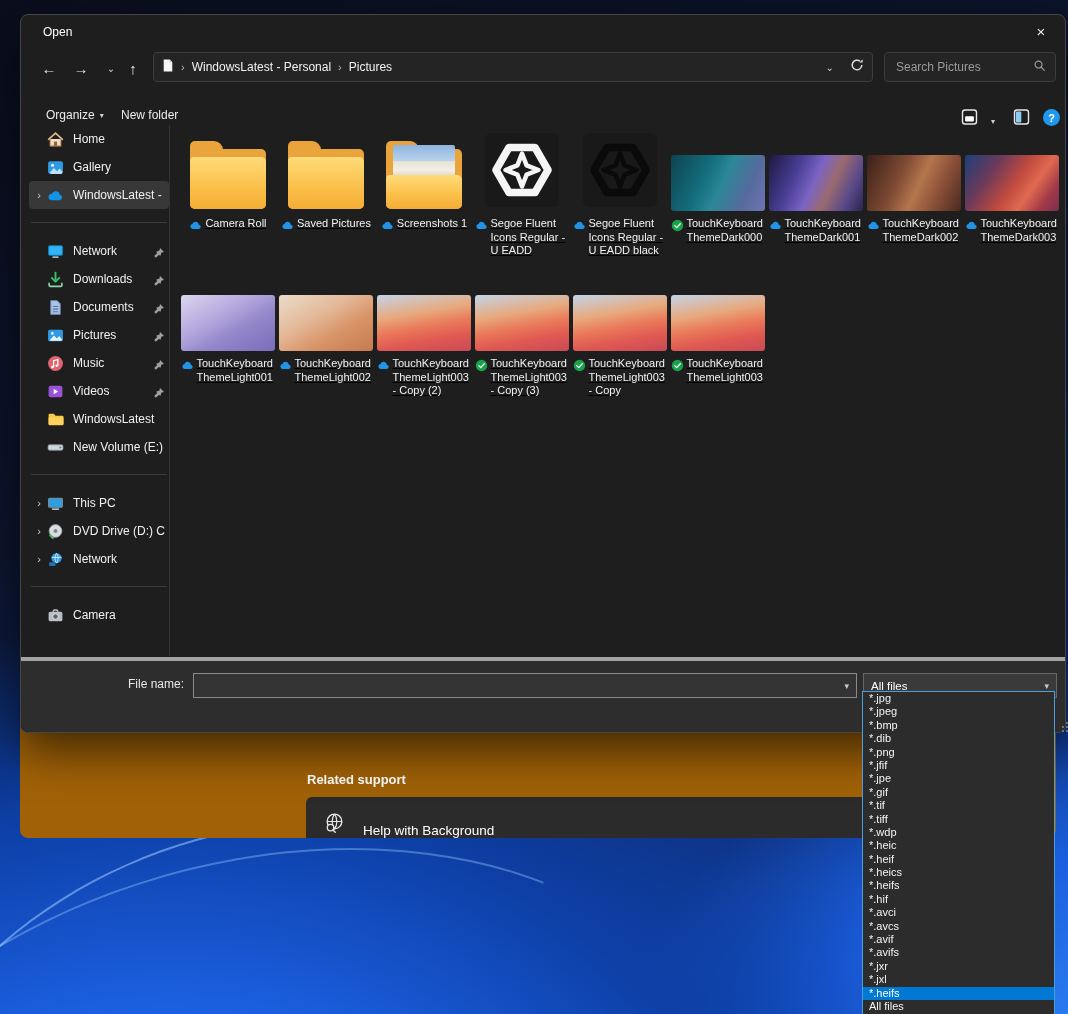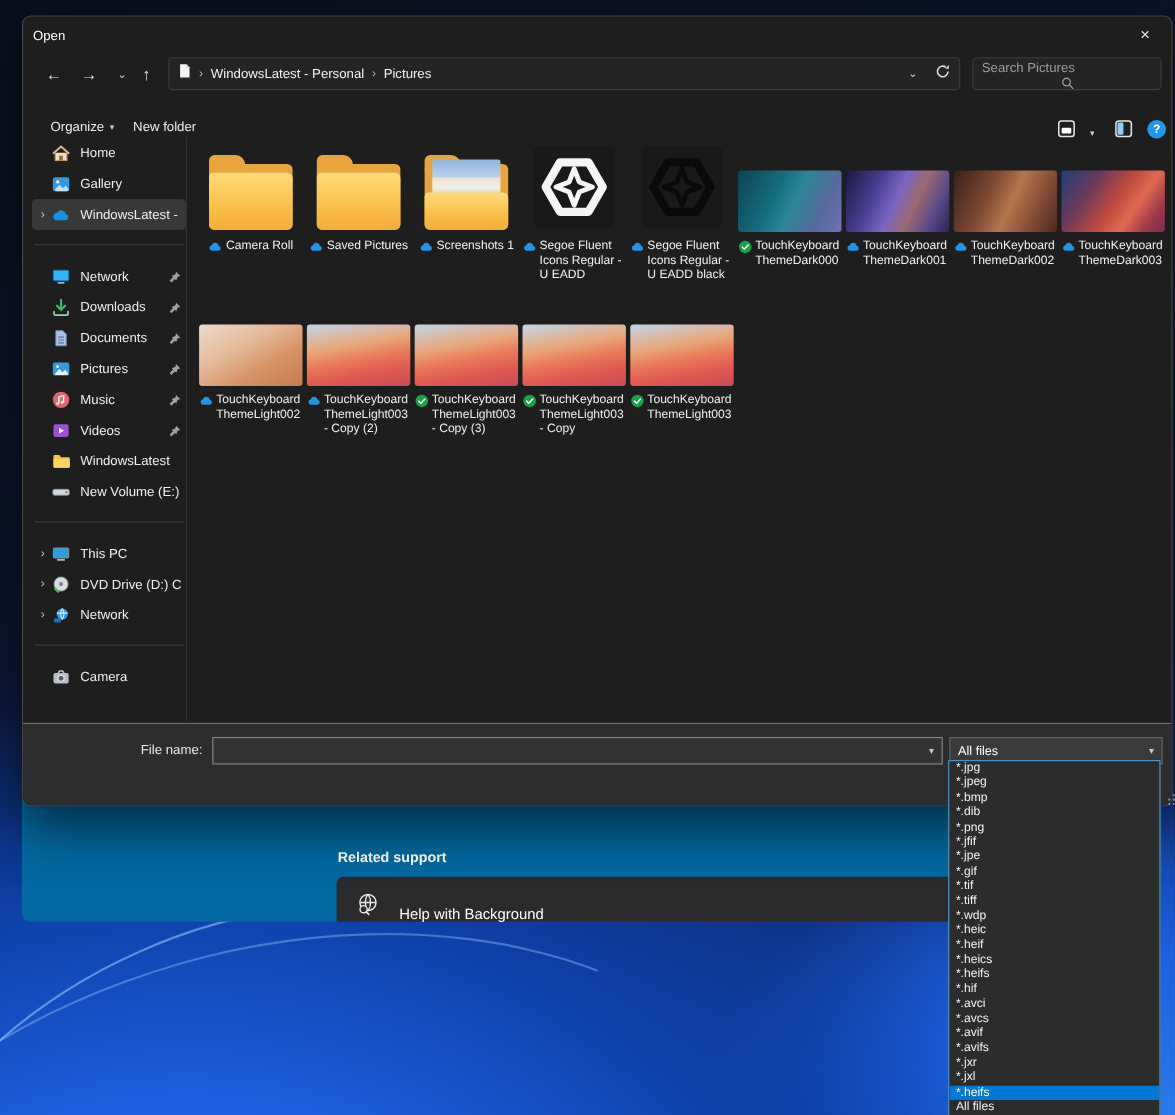--- a/index.html
+++ b/index.html
@@ -11,45 +11,45 @@
       radial-gradient(1150px 820px at 16% 120%, #2e7ff2 0%, #1b5fe0 26%, #0d3fa6 50%, rgba(8,18,56,0) 72%),
       radial-gradient(760px 560px at 103% 106%, #2f86f5 0%, #1b5fe0 38%, rgba(8,18,56,0) 64%),
       linear-gradient(158deg, #0a0e1d 0%, #0c152e 38%, #0e2a6e 72%, #1049b4 100%);}
   .petal{position:absolute;border:2px solid transparent;border-radius:50%;}
   .p1{width:760px;height:560px;left:-140px;top:840px;transform:rotate(-24deg);
       border-top-color:rgba(160,205,255,.55);border-left-color:rgba(160,205,255,.25);}
   .p2{width:1020px;height:720px;left:-260px;top:865px;transform:rotate(-18deg);
       border-top-color:rgba(150,200,255,.4);}
   
   .settings{position:absolute;left:20px;top:726px;width:1036px;height:112px;
-    background:#0369a1;border-radius:0 0 8px 8px;z-index:1;}
+    background:#a16207;border-radius:0 0 8px 8px;z-index:1;}
   .support-title{position:absolute;left:287px;top:46px;font-size:13px;font-weight:bold;color:#fff;}
   .support-card{position:absolute;left:286px;top:71px;right:20px;bottom:0;
     background:#2b2b2b;border-radius:6px 6px 0 0;display:flex;align-items:flex-end;padding-left:17px;gap:17px;}
   .support-card .glabel{font-size:13.5px;color:#fff;}
   
   .dialog{position:absolute;left:20px;top:14px;width:1046px;height:719px;z-index:2;
     background:#1e1e1e;border:1px solid #454545;border-radius:8px;
     box-shadow:0 18px 46px rgba(0,0,0,.6);}
   .titlebar{position:absolute;left:0;top:0;right:0;height:34px;display:flex;align-items:center;}
-  .title{font-size:12px;color:#fff;margin-left:9px;}
+  .title{font-size:12px;color:#fff;margin-left:22px;}
   .close-btn{position:absolute;right:4px;top:0;width:40px;height:32px;display:flex;
     align-items:center;justify-content:center;color:#e8e8e8;font-size:15px;cursor:default;}
   
   .navbtn{position:absolute;top:41px;width:24px;height:24px;display:flex;align-items:center;
     justify-content:center;color:#e4e4e4;font-size:15px;}
   .nb-back{left:16px}.nb-fwd{left:48px}.nb-hist{left:78px;font-size:10px;color:#cfcfcf}.nb-up{left:100px}
   .addrbar{position:absolute;left:132px;top:37px;width:720px;height:30px;background:#242424;
     border:1px solid #3c3c3c;border-radius:4px;display:flex;align-items:center;padding:0 8px;gap:7px;}
   .crumb-sep{color:#b8b8b8;font-size:11px;}
   .crumb{font-size:12px;color:#f2f2f2;white-space:nowrap;}
   .addr-right{margin-left:auto;display:flex;align-items:center;gap:16px;}
   .addr-chev{color:#cfcfcf;font-size:10px;}
   .searchbar{position:absolute;left:863px;top:37px;width:172px;height:30px;background:#242424;
-    border:1px solid #3c3c3c;border-radius:4px;display:flex;align-items:center;padding:0 9px;flex-direction:column;}
+    border:1px solid #3c3c3c;border-radius:4px;display:flex;align-items:center;padding:0 9px;}
   .searchbar input{flex:1;background:transparent;border:none;outline:none;color:#ddd;
     font-size:12px;font-family:inherit;min-width:0;}
   .searchbar input::placeholder{color:#9b9b9b;}
   
   .toolbar-item{position:absolute;top:93px;font-size:12px;color:#ececec;display:flex;align-items:center;gap:5px;}
   .tb-organize{left:25px}.tb-newfolder{left:100px}
   .tb-caret{font-size:8px;color:#cfcfcf;}
   .tbicon{position:absolute;top:93px;width:20px;height:18px;display:flex;align-items:center;justify-content:center;}
   .tb-view{left:938px}.tb-viewcaret{left:962px;color:#cfcfcf;font-size:8px;top:97px}
   .tb-preview{left:990px}
@@ -64,21 +64,21 @@
   .sico{width:17px;height:17px;flex:none;margin-right:9px;}
   .sico svg{width:100%;height:100%;}
   .slabel{font-size:12px;color:#f0f0f0;white-space:nowrap;overflow:hidden;flex:1;}
   .spin{width:12px;height:12px;flex:none;margin-left:3px;}
   .spin svg{width:100%;height:100%;}
   .side-sep{height:1px;background:#3d3d3d;margin:13px 2px 14px 2px;}
   
   .grid{position:absolute;left:158px;top:110px;width:884px;display:flex;flex-wrap:wrap;}
   .cell{width:98px;height:136px;display:flex;flex-direction:column;align-items:center;margin-bottom:4px;}
   .thumbwrap{height:86px;display:flex;align-items:flex-end;justify-content:center;}
-  .flab{margin-top:6px;display:flex;justify-content:space-between;gap:3px;max-width:96px;}
+  .flab{margin-top:6px;display:flex;justify-content:space-between;gap:3px;max-width:96px;text-decoration:underline;}
   .fst{width:13px;height:13px;flex:none;margin-top:1px;}
   .fst svg{width:100%;height:100%;}
   .ftxt{font-size:11px;line-height:13.5px;color:#f2f2f2;max-width:79px;text-align:left;overflow-wrap:anywhere;}
   
   .folder{position:relative;width:76px;height:60px;margin-bottom:2px;}
   .folder .back{position:absolute;inset:0;background:#e9a53c;border-radius:5px;}
   .folder .back::before{content:"";position:absolute;top:-8px;left:0;width:33px;height:13px;
     background:#e9a53c;border-radius:5px 9px 0 0;}
   .folder .front{position:absolute;left:0;right:0;bottom:0;height:52px;
     background:linear-gradient(180deg,#ffdb79 0%,#fbc14c 55%,#f4ad35 100%);border-radius:4px 5px 5px 5px;}
@@ -94,21 +94,21 @@
   .t-dark0{background:linear-gradient(115deg,#0d4352 0%,#15707f 38%,#2c8796 54%,#566a9e 78%,#6f74b4 100%);}
   .t-dark1{background:linear-gradient(115deg,#1c1840 0%,#4a3f96 30%,#7b64c4 48%,#9a6a70 64%,#5b4a8a 82%,#2a2450 100%);}
   .t-dark2{background:linear-gradient(115deg,#3a2019 0%,#7e4a33 35%,#b4764d 55%,#8a4f38 75%,#4a2a1e 100%);}
   .t-dark3{background:linear-gradient(125deg,#1d3f7a 0%,#6a3a5a 28%,#c04a3e 52%,#e06a50 68%,#a03848 85%,#7a2f52 100%);}
   .t-light0{background:linear-gradient(160deg,#b9c8ec 0%,#7ec9c4 28%,#2fb39a 52%,#13917b 75%,#0d7a66 100%);}
   .t-light1{background:linear-gradient(150deg,#dcd6ee 0%,#b3a6dd 40%,#9487cb 62%,#7a6cb8 100%);}
   .t-light2{background:linear-gradient(150deg,#ecdccb 0%,#e3b796 40%,#d89468 65%,#c47a4e 100%);}
   .t-light3{background:linear-gradient(170deg,#c3d4e8 0%,#e8a87c 35%,#ea7a5a 55%,#e05a52 75%,#c84a56 100%);}
   
   .footer{position:absolute;left:0;right:0;bottom:0;height:75px;background:#2d2d2d;
-    border-top:1px solid #a3a3a3;border-radius:0 0 8px 8px;}
+    border-top:4px solid #a3a3a3;border-radius:0 0 8px 8px;}
   .fn-label{position:absolute;right:881px;top:16px;font-size:12px;color:#e8e8e8;}
   .fn-combo{position:absolute;left:172px;top:12px;width:664px;height:25px;background:#333;
     border:1px solid #8a8a8a;display:flex;align-items:center;}
   .fn-combo input{flex:1;background:transparent;border:none;outline:none;color:#eee;
     font-size:12px;font-family:inherit;padding:0 6px;min-width:0;}
   .combo-caret{color:#c9c9c9;font-size:9px;padding:0 7px;}
   .ft-combo{position:absolute;left:842px;top:12px;width:194px;height:25px;background:#3a3a3a;
     border:1px solid #666;display:flex;align-items:center;}
   .ft-combo .val{flex:1;font-size:11.5px;color:#fff;padding-left:7px;}
   
@@ -478,20 +478,31 @@
       </div>
       <div class="cell">
         <div class="thumbwrap">
           <div class="ithumb t-dark3"></div>
         </div>
         <div class="flab">
           <span class="fst"><svg viewBox="0 0 16 16">
               <path d="M4.4 12.3h7.3a2.7 2.7 0 0 0 .5-5.35A4.1 4.1 0 0 0 4.3 6 3.2 3.2 0 0 0 4.4 12.3z" fill="#2194e8"></path>
             </svg></span>
           <span class="ftxt">TouchKeyboardThemeDark003</span>
+        </div>
+      </div>
+      <div class="cell">
+        <div class="thumbwrap">
+          <div class="ithumb t-light1"></div>
+        </div>
+        <div class="flab">
+          <span class="fst"><svg viewBox="0 0 16 16">
+              <path d="M4.4 12.3h7.3a2.7 2.7 0 0 0 .5-5.35A4.1 4.1 0 0 0 4.3 6 3.2 3.2 0 0 0 4.4 12.3z" fill="#2194e8"></path>
+            </svg></span>
+          <span class="ftxt">TouchKeyboardThemeLight001</span>
         </div>
       </div>
       <div class="cell">
         <div class="thumbwrap">
           <div class="ithumb t-light2"></div>
         </div>
         <div class="flab">
           <span class="fst"><svg viewBox="0 0 16 16">
               <path d="M4.4 12.3h7.3a2.7 2.7 0 0 0 .5-5.35A4.1 4.1 0 0 0 4.3 6 3.2 3.2 0 0 0 4.4 12.3z" fill="#2194e8"></path>
             </svg></span>

